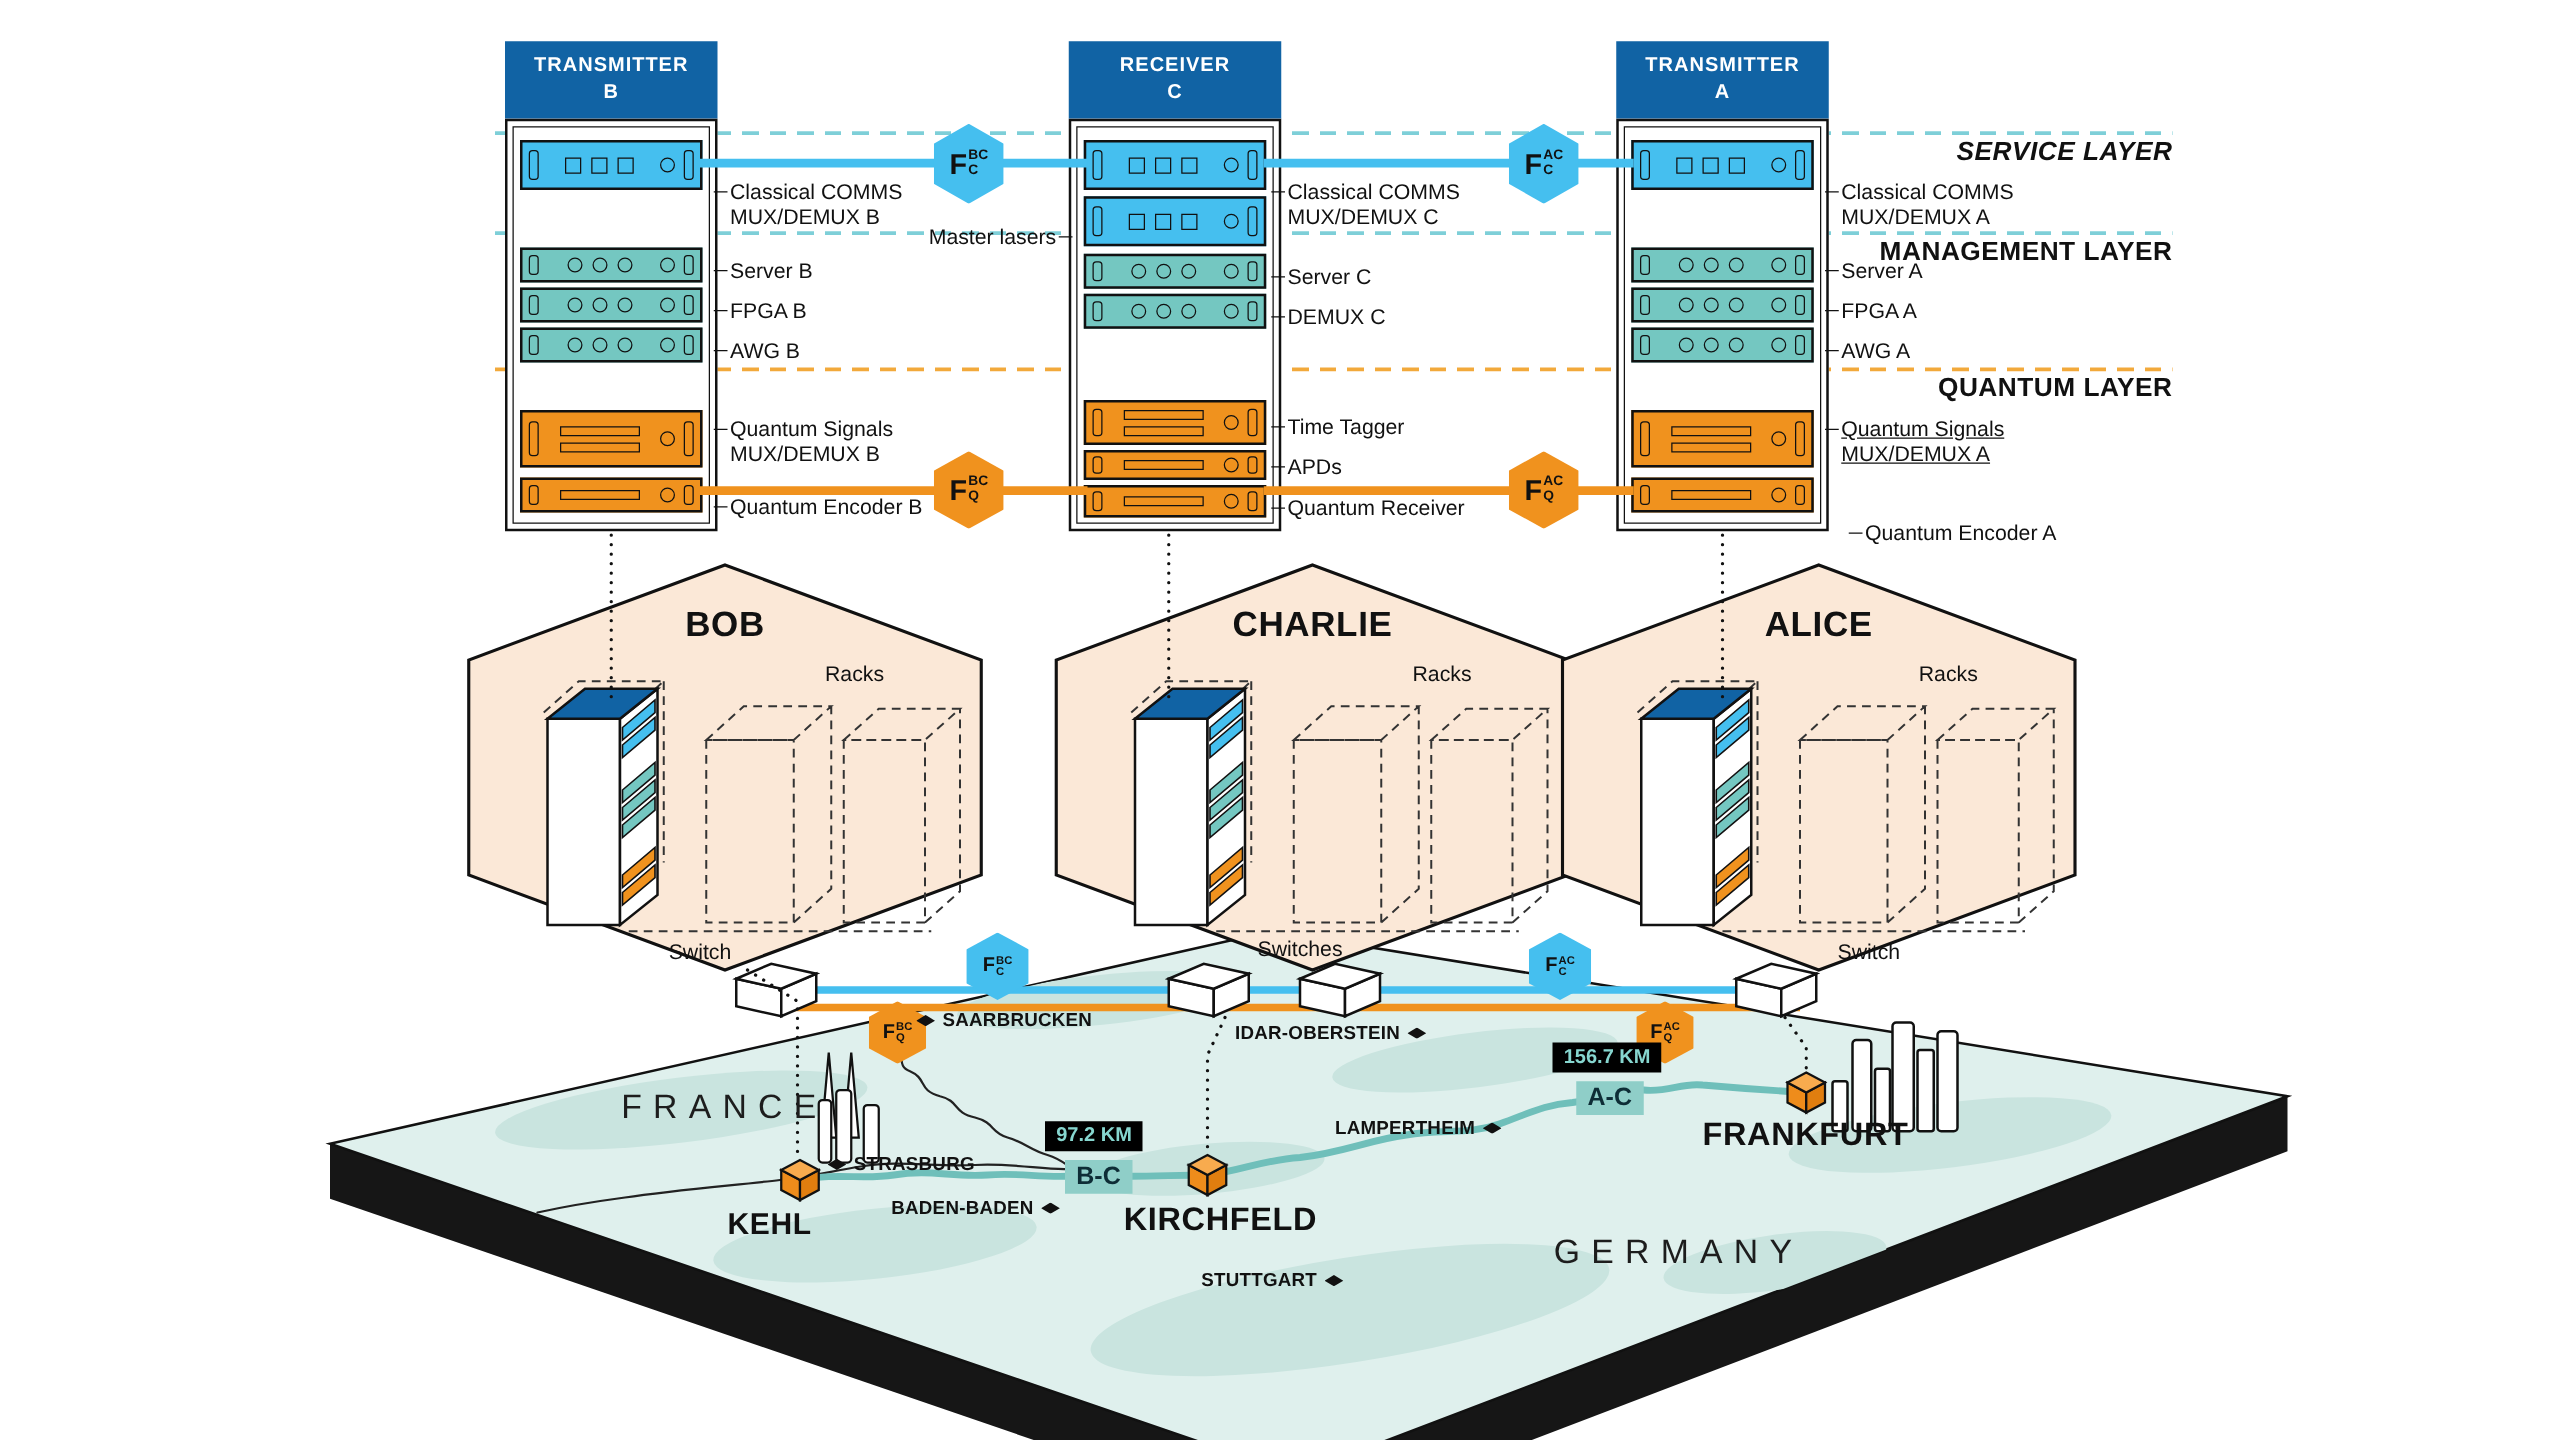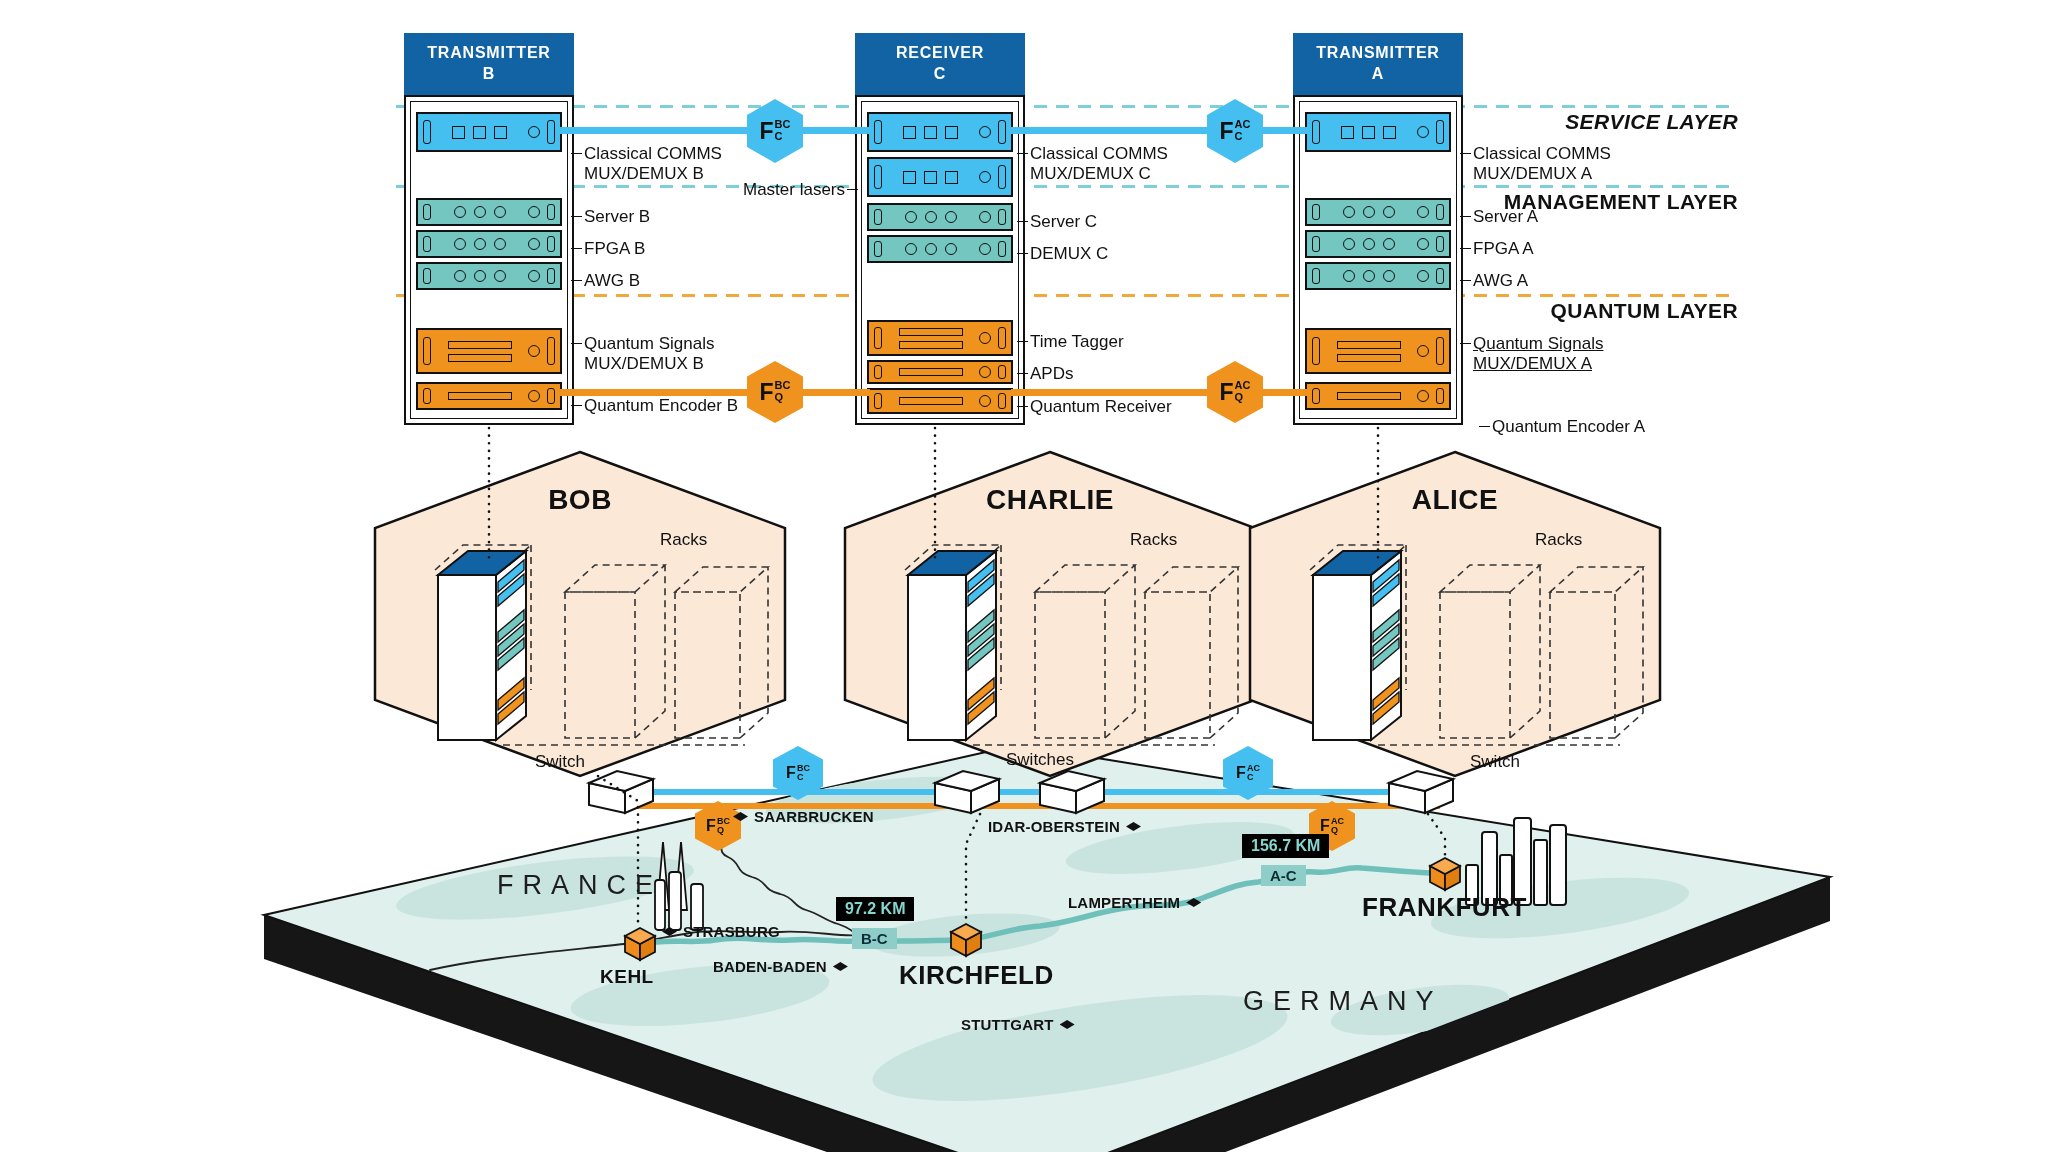--- a/index.html
+++ b/index.html
@@ -43,21 +43,21 @@
   
   .house-title{position:absolute;font-size:28px;font-weight:800;letter-spacing:.5px;color:#111;text-align:center;}
   .side-label{position:absolute;font-size:17px;color:#111;white-space:nowrap;}
 
   
   .city{position:absolute;display:flex;align-items:center;gap:6px;font-size:15px;font-weight:700;letter-spacing:.2px;color:#111;white-space:nowrap;}
   .dia{width:15px;height:9px;background:#111;clip-path:polygon(50% 0,100% 50%,50% 100%,0 50%);flex:0 0 auto;}
   .city-big{position:absolute;font-size:26px;font-weight:900;letter-spacing:.5px;color:#111;white-space:nowrap;}
   .country{position:absolute;font-size:27px;letter-spacing:9px;color:#1d1d1d;white-space:nowrap;}
   .kmbadge{position:absolute;background:#000000;color:#86d6cf;font-weight:700;font-size:16px;padding:3px 9px;white-space:nowrap;}
-  .linkbadge{position:absolute;background:#8fcec8;color:#0e2d36;font-weight:700;font-size:15px;padding:2px 9px;white-space:nowrap;}
+  .linkbadge{position:absolute;background:#8fcec8;color:#0e2d36;font-weight:700;font-size:20px;padding:2px 9px;white-space:nowrap;}
 </style>
 </head>
 <body>
 
 <div id="canvas">
 
   <svg width="2048" height="1152" viewBox="0 0 2048 1152" style="position:absolute;left:0;top:0;">
     <defs>
       <clipPath id="mapclip">
           <polygon points="1017,745 1830,877 1037,1180 264,915"></polygon>
@@ -491,21 +491,21 @@
   </div>
   <div class="city" style="left:1068px;top:894px;">
     <span>LAMPERTHEIM</span>
       <span class="dia"></span>
   </div>
   <div class="city" style="left:961px;top:1016px;">
     <span>STUTTGART</span>
       <span class="dia"></span>
   </div>
 
-  <div class="city-big" style="left:600px;top:966px;font-size:19px;">KEHL</div>
+  <div class="city-big" style="left:582px;top:966px;font-size:24px;">KEHL</div>
   <div class="city-big" style="left:899px;top:960px;">KIRCHFELD</div>
   <div class="city-big" style="left:1362px;top:892px;">FRANKFURT</div>
 
   <div class="kmbadge" style="left:836px;top:897px;">97.2 KM</div>
   <div class="linkbadge" style="left:852px;top:928px;">B-C</div>
   <div class="kmbadge" style="left:1242px;top:834px;">156.7 KM</div>
   <div class="linkbadge" style="left:1261px;top:865px;">A-C</div>
 
 </div>
 

